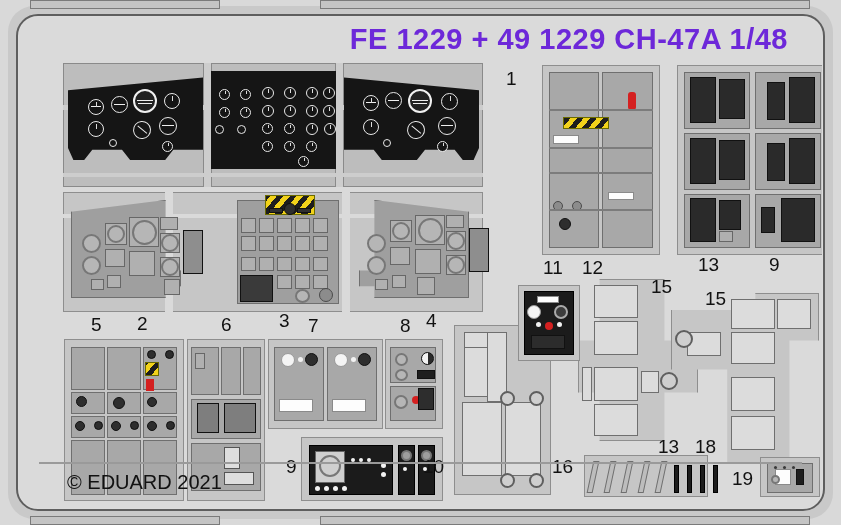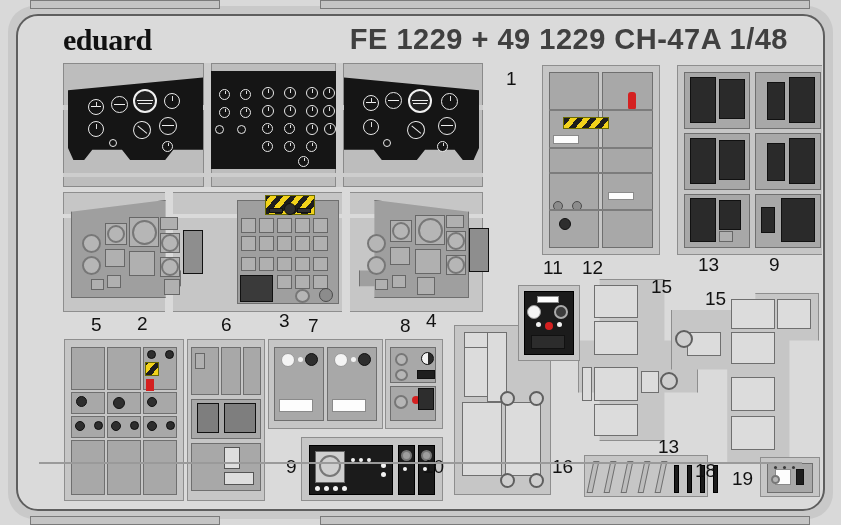--- a/index.html
+++ b/index.html
@@ -52,21 +52,21 @@
   .logo-eduard{
     position:absolute;left:44px;top:6px;
     font-family:"Liberation Serif",serif;
     font-weight:bold;font-size:30px;letter-spacing:-0.5px;color:#111;
   }
   .logo-zoom{
     position:absolute;left:170px;top:8px;width:105px;height:32px;
   }
   .title{
     position:absolute;right:34px;top:6px;
-    font-size:29px;font-weight:bold;color:#404040;white-space:nowrap;
+    font-size:29px;font-weight:bold;color:#6d28d9;white-space:nowrap;
     letter-spacing:0.5px;
   }
   
   .copy{
     position:absolute;left:48px;bottom:14px;font-size:20px;color:#111;white-space:nowrap;
   }
   .made{
     position:absolute;right:38px;bottom:14px;font-size:20px;color:#111;white-space:nowrap;
   }
   .footer-rule{
@@ -112,21 +112,20 @@
 
   <div class="tab t" style="left:30px;width:190px;"></div>
   <div class="tab t" style="left:320px;width:490px;"></div>
   <div class="tab b" style="left:30px;width:190px;"></div>
   <div class="tab b" style="left:320px;width:490px;"></div>
 
   <div class="fret-inner"></div>
 
   <div class="fret-face">
 
-    <div class="logo-eduard">eduard</div>
 
 
     <div class="title">FE 1229 + 49 1229  CH-47A  1/48</div>
 
     <div class="ip-wrap">
       <div class="ip-bg"></div>
 
       <div class="sprue" style="left:140px;top:0;width:9px;height:124px;background:#cdcdcd;"></div>
       <div class="sprue" style="left:272px;top:0;width:9px;height:124px;background:#cdcdcd;"></div>
       <div class="sprue" style="left:0;top:42px;width:420px;height:5px;background:#cdcdcd;border:0;"></div>
@@ -527,19 +526,20 @@
     <div class="num" style="left:267px;top:440px;">9</div>
     <div class="num" style="left:404px;top:440px;">10</div>
     <div class="num" style="left:524px;top:241px;">11</div>
     <div class="num" style="left:563px;top:241px;">12</div>
     <div class="num" style="left:679px;top:238px;">13</div>
     <div class="num" style="left:750px;top:238px;">9</div>
     <div class="num" style="left:632px;top:260px;">15</div>
     <div class="num" style="left:686px;top:272px;">15</div>
     <div class="num" style="left:533px;top:440px;">16</div>
     <div class="num" style="left:639px;top:420px;">13</div>
-    <div class="num" style="left:676px;top:420px;margin-top:24px;">18</div>
+    <div class="num" style="left:676px;top:420px;">18</div>
     <div class="num" style="left:713px;top:452px;">19</div>
 
     <div class="footer-rule"></div>
+    <div class="copy">© EDUARD 2021</div>
 
   </div>
 </div>
 
 </body></html>

